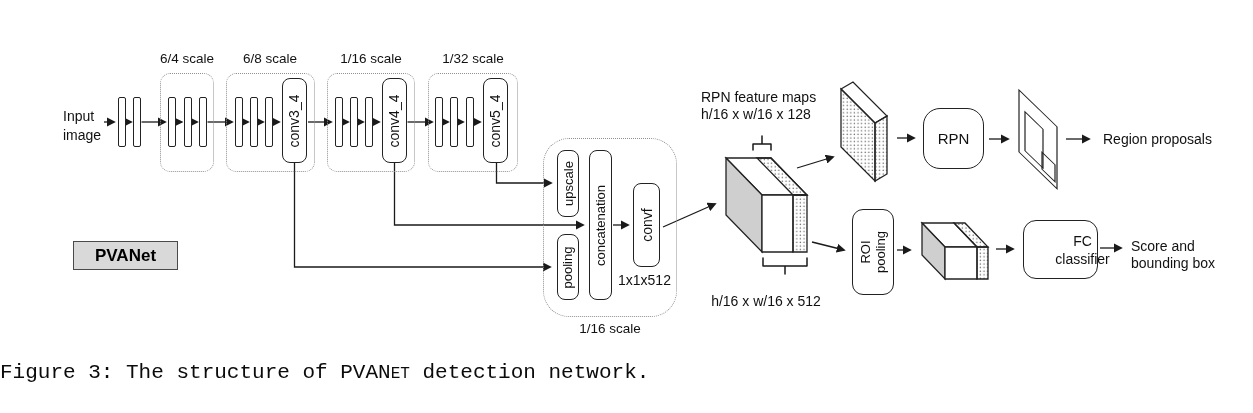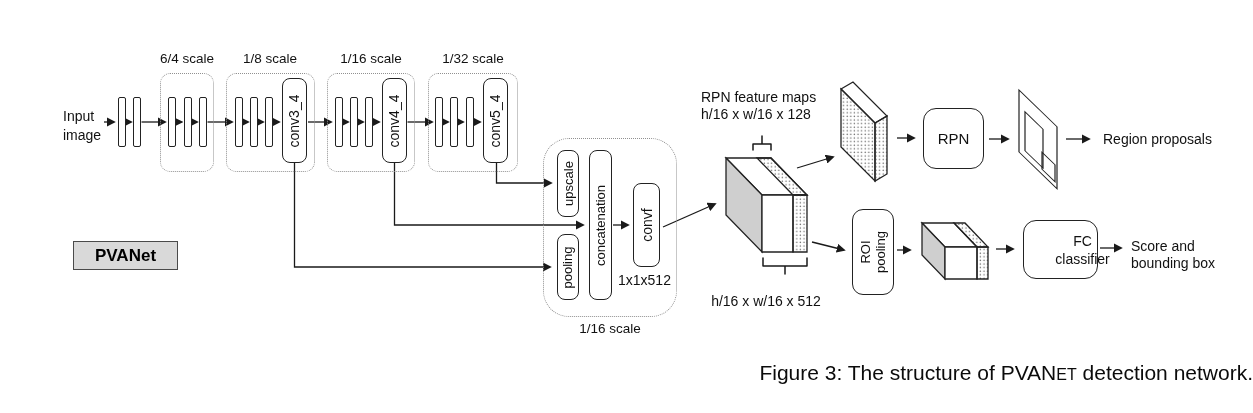--- a/index.html
+++ b/index.html
@@ -19,22 +19,22 @@
         display:flex;align-items:center;justify-content:center;}
   .vbox .vtext{font-size:13px;}
   .bigdot{position:absolute;left:543px;top:138px;width:134px;height:179px;border:1.5px dotted #909090;
           border-radius:26px;box-sizing:border-box;background:transparent;}
   .plain{font-size:14px;line-height:17px;white-space:nowrap;}
   .rbox{position:absolute;background:#fff;border:1.5px solid #222;border-radius:13px;box-sizing:border-box;
         display:flex;align-items:center;justify-content:center;text-align:center;}
   .badge{position:absolute;left:73px;top:241px;width:105px;height:29px;background:#d9d9d9;
          border:1.6px solid #4a4a4a;box-sizing:border-box;display:flex;align-items:center;justify-content:center;
          font-size:17px;font-weight:bold;color:#000;}
-  .caption{position:absolute;left:0;right:0;top:361px;text-align:right;
-           font-family:Liberation Sans, sans-serif;font-size:21px;color:#0b0b0b;}
+  .caption{position:absolute;left:0;right:0;top:361px;text-align:left;
+           font-family:Liberation Mono, monospace;font-size:21px;color:#0b0b0b;}
   .sc{font-size:16px;}
   .two-line{text-align:center;line-height:15px;font-size:13px;white-space:nowrap;}
 </style>
 </head>
 <body>
 
 <div class="canvas">
 
   <svg class="overlay" width="1253" height="413">
     <defs>
@@ -143,21 +143,21 @@
       <div class="bar" style="left: 450px;"></div>
       <div class="bar" style="left: 466px;"></div>
     </div>
 
   <div class="dotbox" style="left:160px;width:54px;"></div>
   <div class="dotbox" style="left:226px;width:89px;"></div>
   <div class="dotbox" style="left:327px;width:88px;"></div>
   <div class="dotbox" style="left:428px;width:90px;"></div>
 
   <div class="scale-label" style="left:147px;width:80px;">6/4 scale</div>
-  <div class="scale-label" style="left:230px;width:80px;">1/8 scale</div>
+  <div class="scale-label" style="left:230px;width:80px;">6/8 scale</div>
   <div class="scale-label" style="left:331px;width:80px;">1/16 scale</div>
   <div class="scale-label" style="left:433px;width:80px;">1/32 scale</div>
 
   <div class="convbox" style="left:282px;">
     <span class="vtext">conv3_4</span>
   </div>
   <div class="convbox" style="left:382px;">
     <span class="vtext">conv4_4</span>
   </div>
   <div class="convbox" style="left:483px;">
@@ -177,21 +177,21 @@
   <div class="vbox" style="left:633px;top:183px;width:27px;height:84px;">
     <span class="vtext" style="font-size:14px;">convf</span>
   </div>
   <div class="abs plain" style="left:618px;top:272px;">1x1x512</div>
   <div class="scale-label" style="left:543px;top:321px;width:134px;">1/16 scale</div>
 
   <div class="abs plain" style="left:701px;top:89px;">
     <div>RPN feature maps</div>
     <div>h/16  x w/16 x 128</div>
   </div>
-  <div class="rbox" style="left:923px;top:108px;width:61px;height:61px;font-size:15px;">
+  <div class="rbox" style="left:923px;top:108px;width:61px;height:61px;font-size:15px;border-radius:17px;">
     <span>RPN</span>
   </div>
   <div class="abs plain" style="left:1103px;top:131px;">Region proposals</div>
 
   <div class="abs plain" style="left:690px;top:293px;width:152px;text-align:center;">
     <div>h/16 x w/16 x 512</div>
   </div>
   <div class="vbox" style="left:852px;top:209px;width:42px;height:86px;border-radius:11px;">
     <span class="vtext two-line">
       <span style="display:block;">ROI</span>

